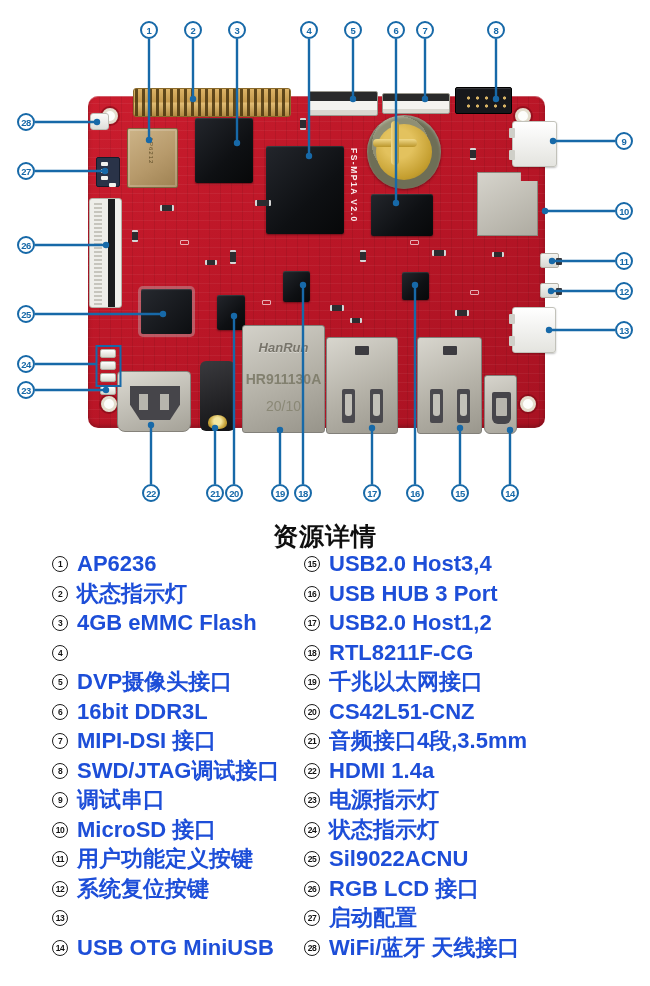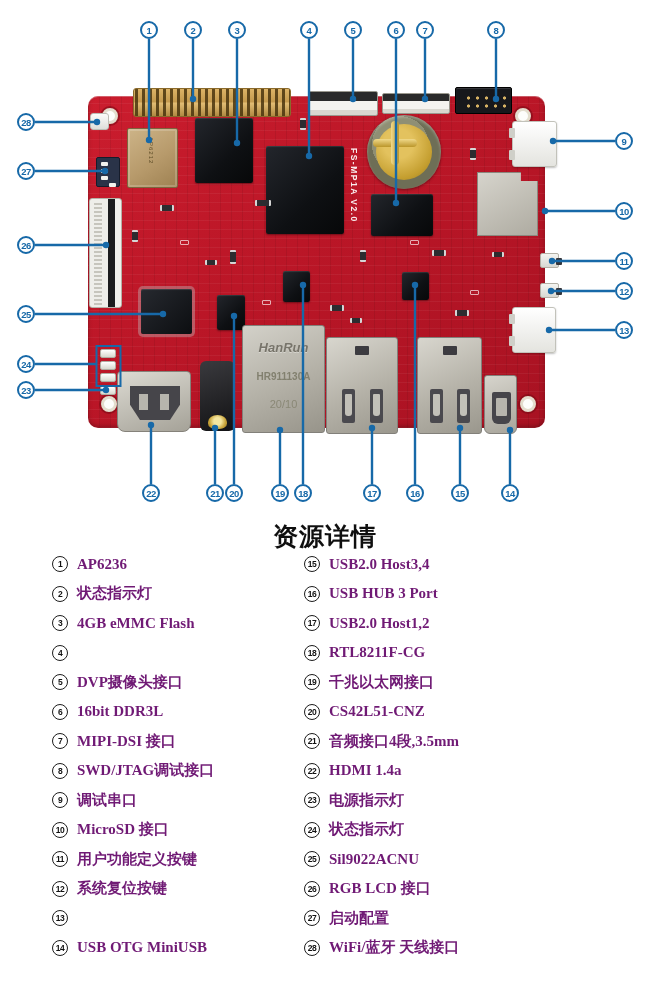--- a/index.html
+++ b/index.html
@@ -82,23 +82,23 @@
   .audio{position:absolute;left:200px;top:361px;width:35px;height:70px;border-radius:6px;
         background:linear-gradient(160deg,#3a3a3e,#121214);}
   .audio .ring{position:absolute;left:8px;bottom:2px;width:19px;height:14px;border-radius:50% 50% 40% 40%;
         background:radial-gradient(circle at 50% 45%,#f4e6a0 0 30%,#c9a43a 65%,#8f7220 100%);}
   .eth{position:absolute;left:242px;top:325px;width:83px;height:108px;border-radius:3px;
         background:linear-gradient(155deg,#d3d1c9 0%,#b3b0a6 55%,#97948a 100%);
         border:1px solid #82807a;}
   .eth-brand{position:absolute;width:100%;top:14px;text-align:center;font-style:italic;
         font-weight:bold;font-size:13px;color:#77746a;text-shadow:0 1px 0 rgba(255,255,255,.35);}
   .eth-model{position:absolute;width:100%;top:45px;text-align:center;font-weight:bold;
-        font-size:10px;color:#82806f;}
+        font-size:14px;color:#82806f;}
   .eth-mark{position:absolute;width:100%;top:72px;text-align:center;font-weight:normal;
-        font-size:11px;color:#8a8876;}
+        font-size:14px;color:#8a8876;}
   .usb{position:absolute;top:337px;height:97px;border-radius:3px;
         background:linear-gradient(155deg,#d8d6ce 0%,#b5b2a8 55%,#9a978d 100%);border:1px solid #82807a;}
   .usb .hole-top{position:absolute;left:50%;transform:translateX(-50%);top:8px;width:14px;height:9px;background:#3c3b40;border-radius:1px;}
   .usb .slot{position:absolute;bottom:10px;width:13px;height:34px;background:#4a494e;border-radius:2px;}
   .usb .slot i{position:absolute;left:3px;top:5px;width:7px;height:22px;background:#c2c0b8;border-radius:1px 1px 3px 3px;}
   .miniusb{position:absolute;left:484px;top:375px;width:33px;height:59px;
         background:linear-gradient(160deg,#d6d4cc,#a8a59b);border:1px solid #82807a;
         border-radius:3px 3px 6px 6px;}
   .miniusb .in{position:absolute;left:7px;top:16px;width:19px;height:32px;background:#46454a;
         border-radius:2px 2px 6px 6px;}
@@ -121,21 +121,21 @@
   
   .title{position:absolute;left:0;top:520px;width:650px;text-align:center;
         font-size:25px;font-weight:bold;color:#0f0f0f;letter-spacing:1px;}
   .col{position:absolute;top:553px;display:flex;flex-direction:column;gap:7.5px;}
   .col.left{left:52px;}
   .col.right{left:304px;}
   .row{display:flex;align-items:center;height:22px;gap:9px;}
   .badge{flex:0 0 auto;width:16px;height:16px;border-radius:50%;border:1.6px solid #1c1c1c;
         color:#111;font-size:8.5px;font-weight:bold;display:flex;align-items:center;
         justify-content:center;letter-spacing:-.5px;}
-  .lbl{font-size:15px;font-weight:600;color:#701a75;white-space:nowrap;font-family:Liberation Serif, serif;}
+  .lbl{font-size:22px;font-weight:600;color:#1d4ed8;white-space:nowrap;}
 </style>
 </head>
 <body>
 
 <div class="stage">
 
   <div class="photo">
 
     <div class="pcb"></div>
 

